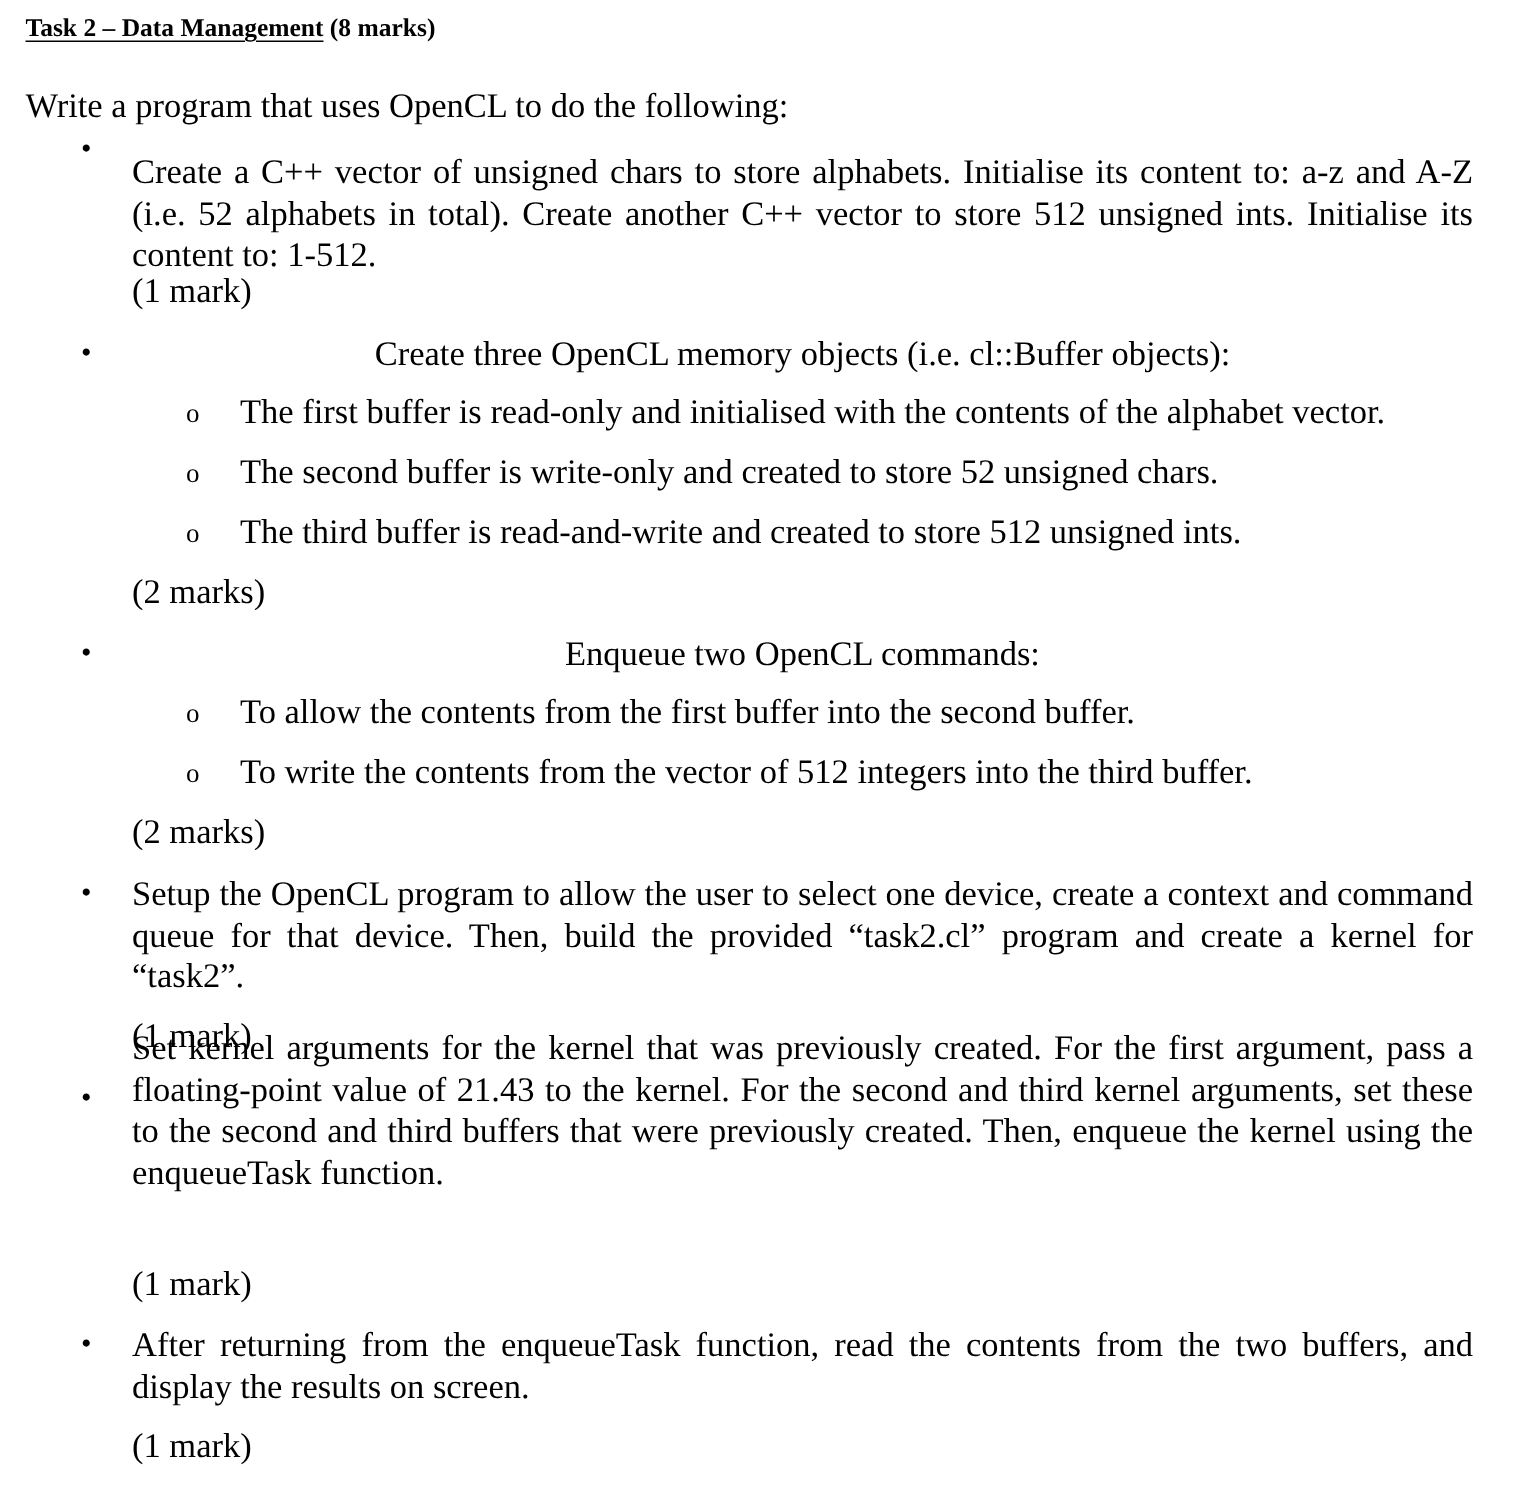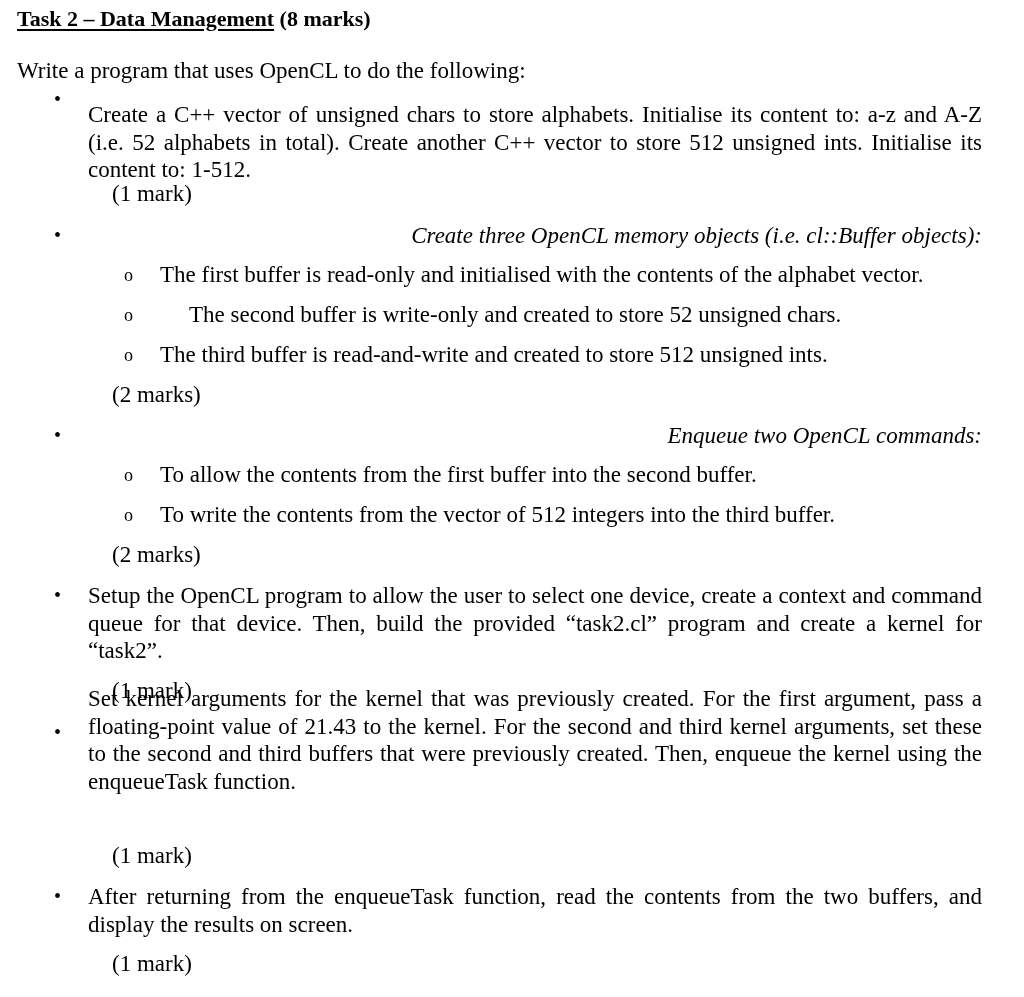--- a/index.html
+++ b/index.html
@@ -20,21 +20,21 @@
     position: absolute;
     left: 0;
     top: 0;
     width: 1024px;
   }
   .heading {
     position: absolute;
     left: 17px;
     top: 5px;
     font-weight: bold;
-    font-size: 22px;
+    font-size: 17px;
     line-height: 28px;
     white-space: nowrap;
   }
   .heading .title-u {
     text-decoration: underline;
     text-underline-offset: 3px;
   }
   .intro {
     position: absolute;
     left: 17px;
@@ -65,43 +65,42 @@
     position: absolute;
     left: 160px;
     line-height: 27.5px;
     white-space: nowrap;
   }
   .marks {
     position: absolute;
     left: 88px;
     line-height: 27.5px;
     white-space: nowrap;
-    margin-left: 24px;
   }
-  .nojust { text-align: right; font-style: italic; }
+  .nojust { text-align: center; }
 </style>
 </head>
 <body>
 
 <div class="page">
 
   <div class="heading"><span class="title-u">Task 2 – Data Management</span><span> (8 marks)</span></div>
 
   <div class="intro">Write a program that uses OpenCL to do the following:</div>
 
   <span class="bullet" style="top:86px;">•</span>
   <div class="item" style="top:86px;margin-top:15px;">Create a C++ vector of unsigned chars to store alphabets. Initialise its content to: a-z and A-Z (i.e. 52 alphabets in total). Create another C++ vector to store 512 unsigned ints. Initialise its content to: 1-512.</div>
   <div class="marks" style="top:180px;">(1 mark)</div>
 
   <span class="bullet" style="top:222px;">•</span>
   <div class="item nojust" style="top:222px;">Create three OpenCL memory objects (i.e. cl::Buffer objects):</div>
   <span class="sub-bullet" style="top:262px;">o</span>
   <div class="sub-text" style="top:261px;">The first buffer is read-only and initialised with the contents of the alphabet vector.</div>
   <span class="sub-bullet" style="top:302px;">o</span>
-  <div class="sub-text" style="top:301px;margin-left:29px;">The second buffer is write-only and created to store 52 unsigned chars.</div>
+  <div class="sub-text" style="top:301px;">The second buffer is write-only and created to store 52 unsigned chars.</div>
   <span class="sub-bullet" style="top:342px;">o</span>
   <div class="sub-text" style="top:341px;">The third buffer is read-and-write and created to store 512 unsigned ints.</div>
   <div class="marks" style="top:381px;">(2 marks)</div>
 
   <span class="bullet" style="top:422px;">•</span>
   <div class="item nojust" style="top:422px;">Enqueue two OpenCL commands:</div>
   <span class="sub-bullet" style="top:462px;">o</span>
   <div class="sub-text" style="top:461px;">To allow the contents from the first buffer into the second buffer.</div>
   <span class="sub-bullet" style="top:502px;">o</span>
   <div class="sub-text" style="top:501px;">To write the contents from the vector of 512 integers into the third buffer.</div>

